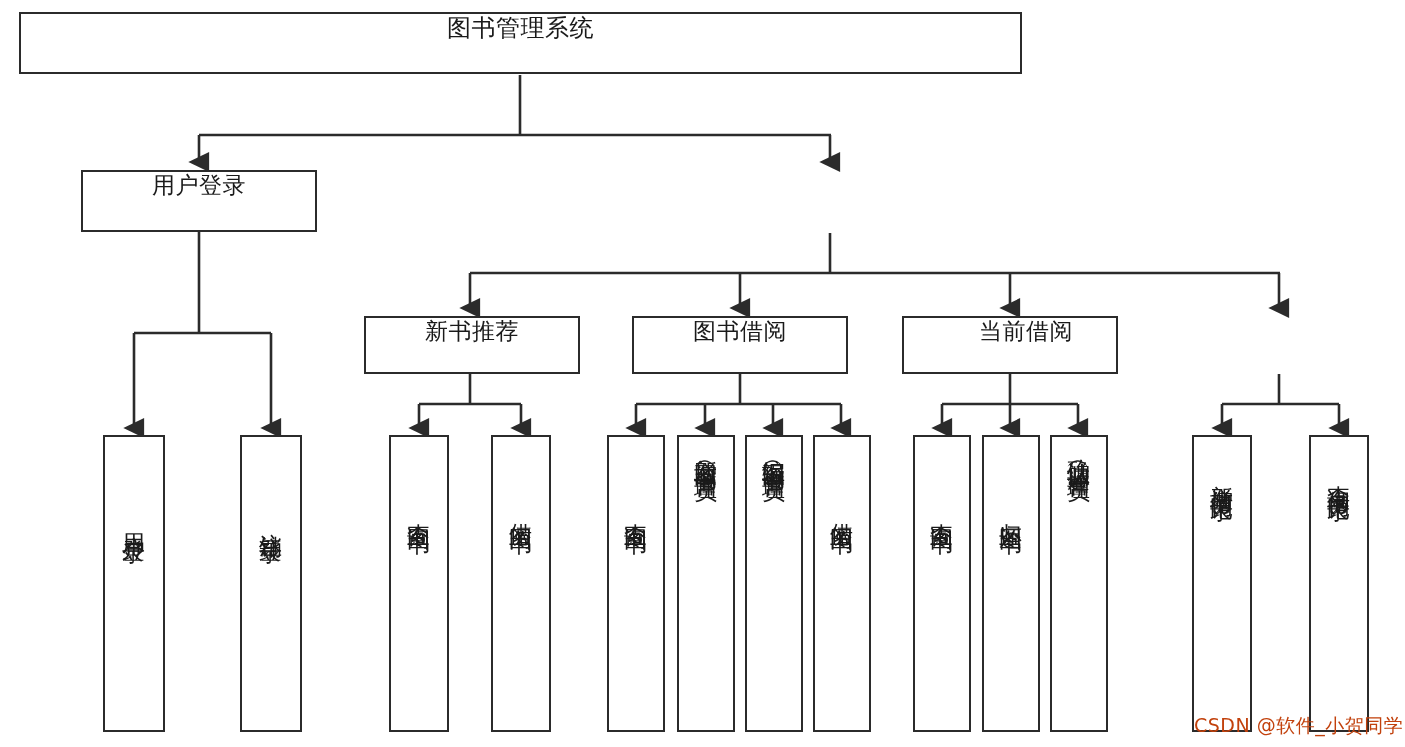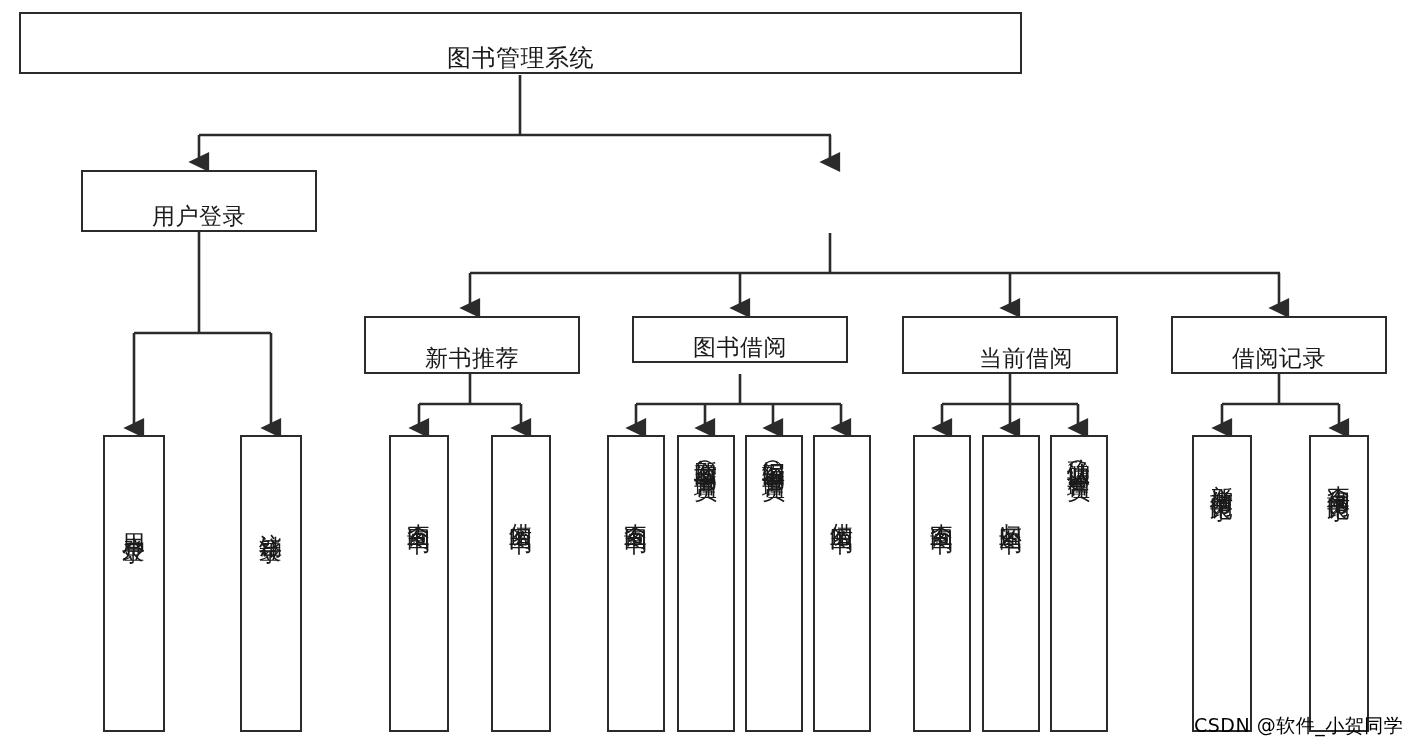--- a/index.html
+++ b/index.html
@@ -25,21 +25,21 @@
     width: 1405px;
     height: 747px;
     pointer-events: none;
   }
   .node {
     position: absolute;
     box-sizing: border-box;
     background: #ffffff;
     border: 2.5px solid #2b2b2b;
     display: flex;
-    align-items: flex-end;
+    align-items: flex-start;
     justify-content: center;
     color: #1a1a1a;
   }
   .node-label {
     display: block;
     text-align: center;
     line-height: 1.18;
     letter-spacing: 0.5px;
     white-space: pre;
   }
@@ -62,21 +62,21 @@
     font-size: 23px;
     line-height: 1.05;
     letter-spacing: 3px;
     height: auto;
     max-height: 100%;
     text-align: center;
   }
   .watermark {
     position: absolute;
     font-size: 19px;
-    color: #000000;
+    color: #c2410c;
     letter-spacing: 0.5px;
     white-space: nowrap;
     user-select: none;
   }
 </style>
 </head>
 <body>
 
 <div id="diagram-canvas">
 
@@ -134,28 +134,25 @@
     <span class="node-label">图书管理系统</span>
   </div>
 
   <div class="node horiz" style="left:81px; top:170px; width:236px; height:62px;">
     <span class="node-label">用户登录</span>
   </div>
 
   <div class="node horiz" style="left:364px; top:316px; width:216px; height:58px;">
     <span class="node-label">新书推荐</span>
   </div>
-  <div class="node horiz" style="left:632px; top:316px; width:216px; height:47px;">
+  <div class="node horiz" style="left:632px; top:316px; width:216px; height:58px;">
     <span class="node-label">图书借阅</span>
   </div>
   <div class="node horiz" style="left:902px; top:316px; width:216px; height:58px;padding-left:32px;">
     <span class="node-label">当前借阅</span>
-  </div>
-  <div class="node horiz" style="left:1171px; top:316px; width:216px; height:58px;">
-    <span class="node-label">借阅记录</span>
   </div>
 
   <div class="node vert" style="left:103px; top:435px; width:62px; height:297px;">
     <span class="node-label" style="margin-top:78px;">用户登录</span>
   </div>
   <div class="node vert" style="left:240px; top:435px; width:62px; height:297px;">
     <span class="node-label" style="margin-top:78px;">注销登录</span>
   </div>
 
   <div class="node vert" style="left:389px; top:435px; width:60px; height:297px;">

